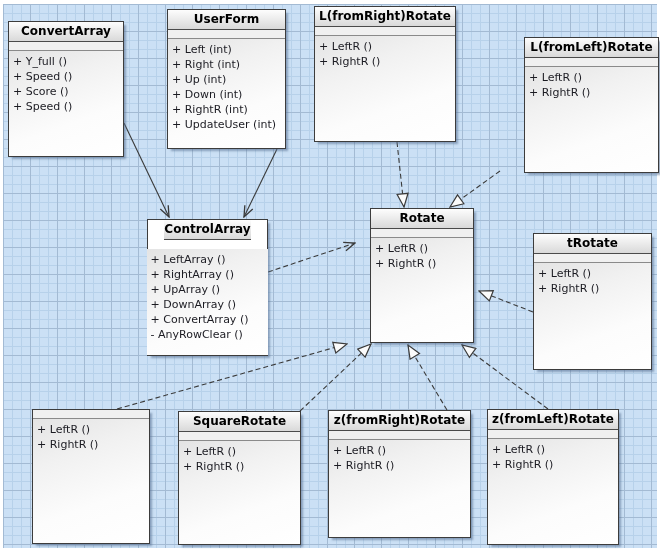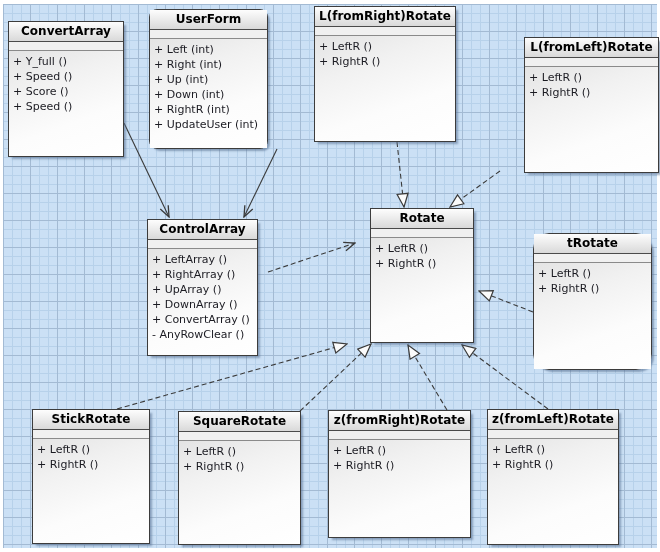--- a/index.html
+++ b/index.html
@@ -83,21 +83,21 @@
   <div class="uml-title">ConvertArray</div>
   <div class="uml-fields"></div>
   <div class="uml-methods">
     <div class="uml-member">+ Y_full ()</div>
     <div class="uml-member">+ Speed ()</div>
     <div class="uml-member">+ Score ()</div>
     <div class="uml-member">+ Speed ()</div>
   </div>
 </div>
 
-<div class="uml-class" style="left:149px;top:9px;width:119px;height:140px;border-radius:8px;">
+<div class="uml-class" style="left:167px;top:9px;width:119px;height:140px;">
   <div class="uml-title">UserForm</div>
   <div class="uml-fields"></div>
   <div class="uml-methods">
     <div class="uml-member">+ Left (int)</div>
     <div class="uml-member">+ Right (int)</div>
     <div class="uml-member">+ Up (int)</div>
     <div class="uml-member">+ Down (int)</div>
     <div class="uml-member">+ RightR (int)</div>
     <div class="uml-member">+ UpdateUser (int)</div>
   </div>
@@ -114,21 +114,21 @@
 
 <div class="uml-class" style="left:524px;top:37px;width:135px;height:136px;">
   <div class="uml-title">L(fromLeft)Rotate</div>
   <div class="uml-fields"></div>
   <div class="uml-methods">
     <div class="uml-member">+ LeftR ()</div>
     <div class="uml-member">+ RightR ()</div>
   </div>
 </div>
 
-<div class="uml-class" style="left:147px;top:219px;width:111px;height:137px;">
+<div class="uml-class" style="left:147px;top:219px;width:121px;height:137px;align-items:center;">
   <div class="uml-title">ControlArray</div>
   <div class="uml-fields"></div>
   <div class="uml-methods">
     <div class="uml-member">+ LeftArray ()</div>
     <div class="uml-member">+ RightArray ()</div>
     <div class="uml-member">+ UpArray ()</div>
     <div class="uml-member">+ DownArray ()</div>
     <div class="uml-member">+ ConvertArray ()</div>
     <div class="uml-member">- AnyRowClear ()</div>
   </div>
@@ -136,31 +136,30 @@
 
 <div class="uml-class" style="left:370px;top:208px;width:104px;height:135px;">
   <div class="uml-title">Rotate</div>
   <div class="uml-fields"></div>
   <div class="uml-methods">
     <div class="uml-member">+ LeftR ()</div>
     <div class="uml-member">+ RightR ()</div>
   </div>
 </div>
 
-<div class="uml-class" style="left:533px;top:233px;width:119px;height:137px;border-radius:16px;">
+<div class="uml-class" style="left:533px;top:233px;width:119px;height:137px;">
   <div class="uml-title">tRotate</div>
   <div class="uml-fields"></div>
   <div class="uml-methods">
     <div class="uml-member">+ LeftR ()</div>
     <div class="uml-member">+ RightR ()</div>
   </div>
 </div>
 
 <div class="uml-class" style="left:32px;top:409px;width:118px;height:135px;">
-  <div class="uml-title">StickRotate</div>
   <div class="uml-fields"></div>
   <div class="uml-methods">
     <div class="uml-member">+ LeftR ()</div>
     <div class="uml-member">+ RightR ()</div>
   </div>
 </div>
 
 <div class="uml-class" style="left:178px;top:411px;width:123px;height:134px;">
   <div class="uml-title">SquareRotate</div>
   <div class="uml-fields"></div>

